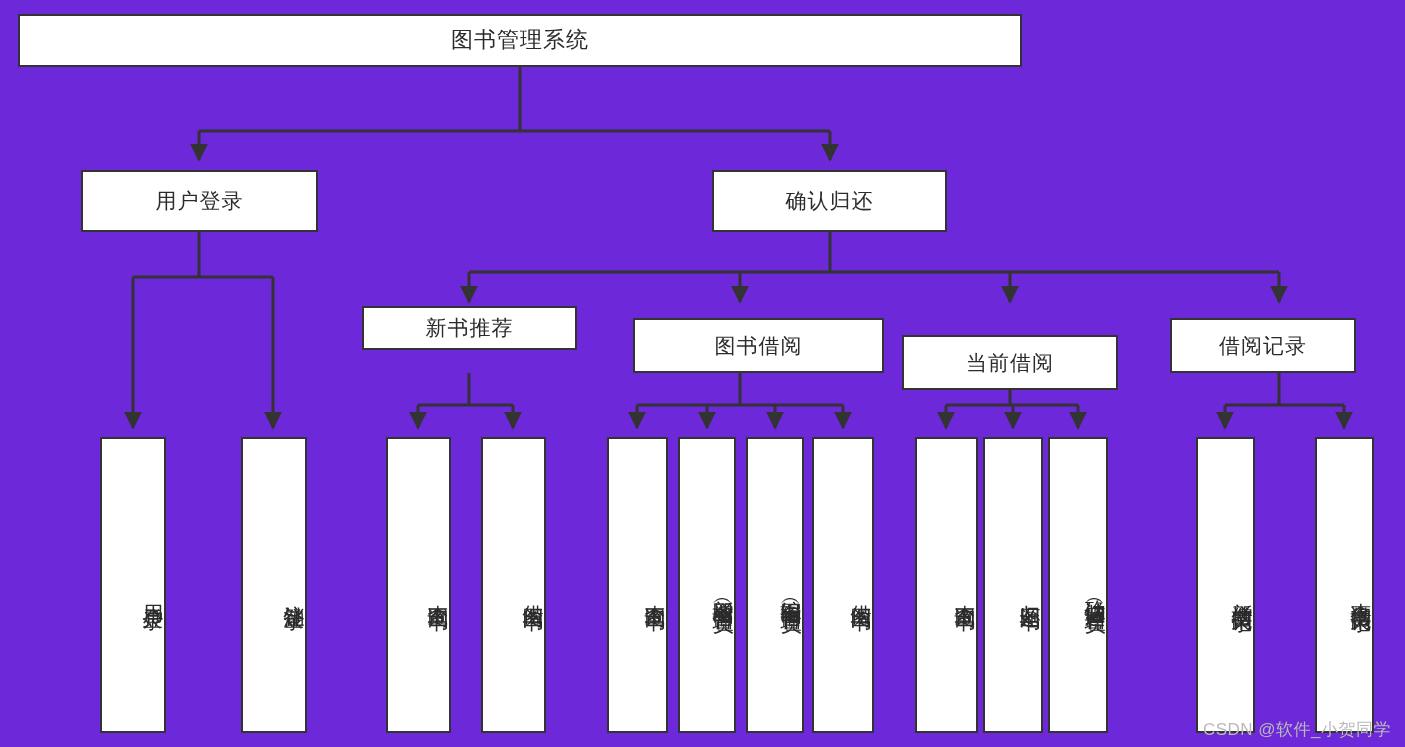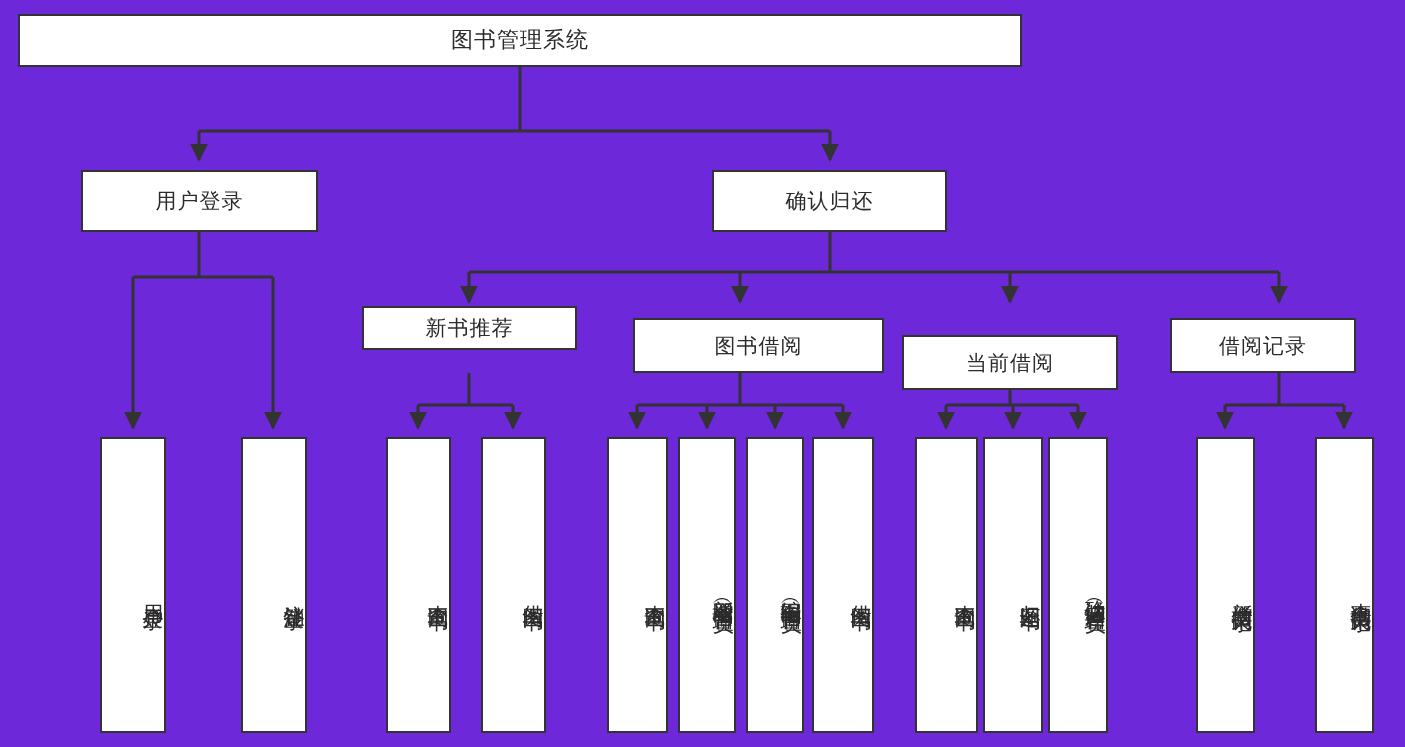--- a/index.html
+++ b/index.html
@@ -184,14 +184,15 @@
     <span class="vtext">确认归还（管理员）</span>
   </div>
 
   <div class="node node-v" style="left:1196px; top:437px; width:59px; height:296px;">
     <span class="vtext">新增借阅记录</span>
   </div>
   <div class="node node-v" style="left:1315px; top:437px; width:59px; height:296px;">
     <span class="vtext">查询借阅记录</span>
   </div>
 
+  <div id="watermark">CSDN @软件_小贺同学</div>
 
 </div>
 
 </body></html>

